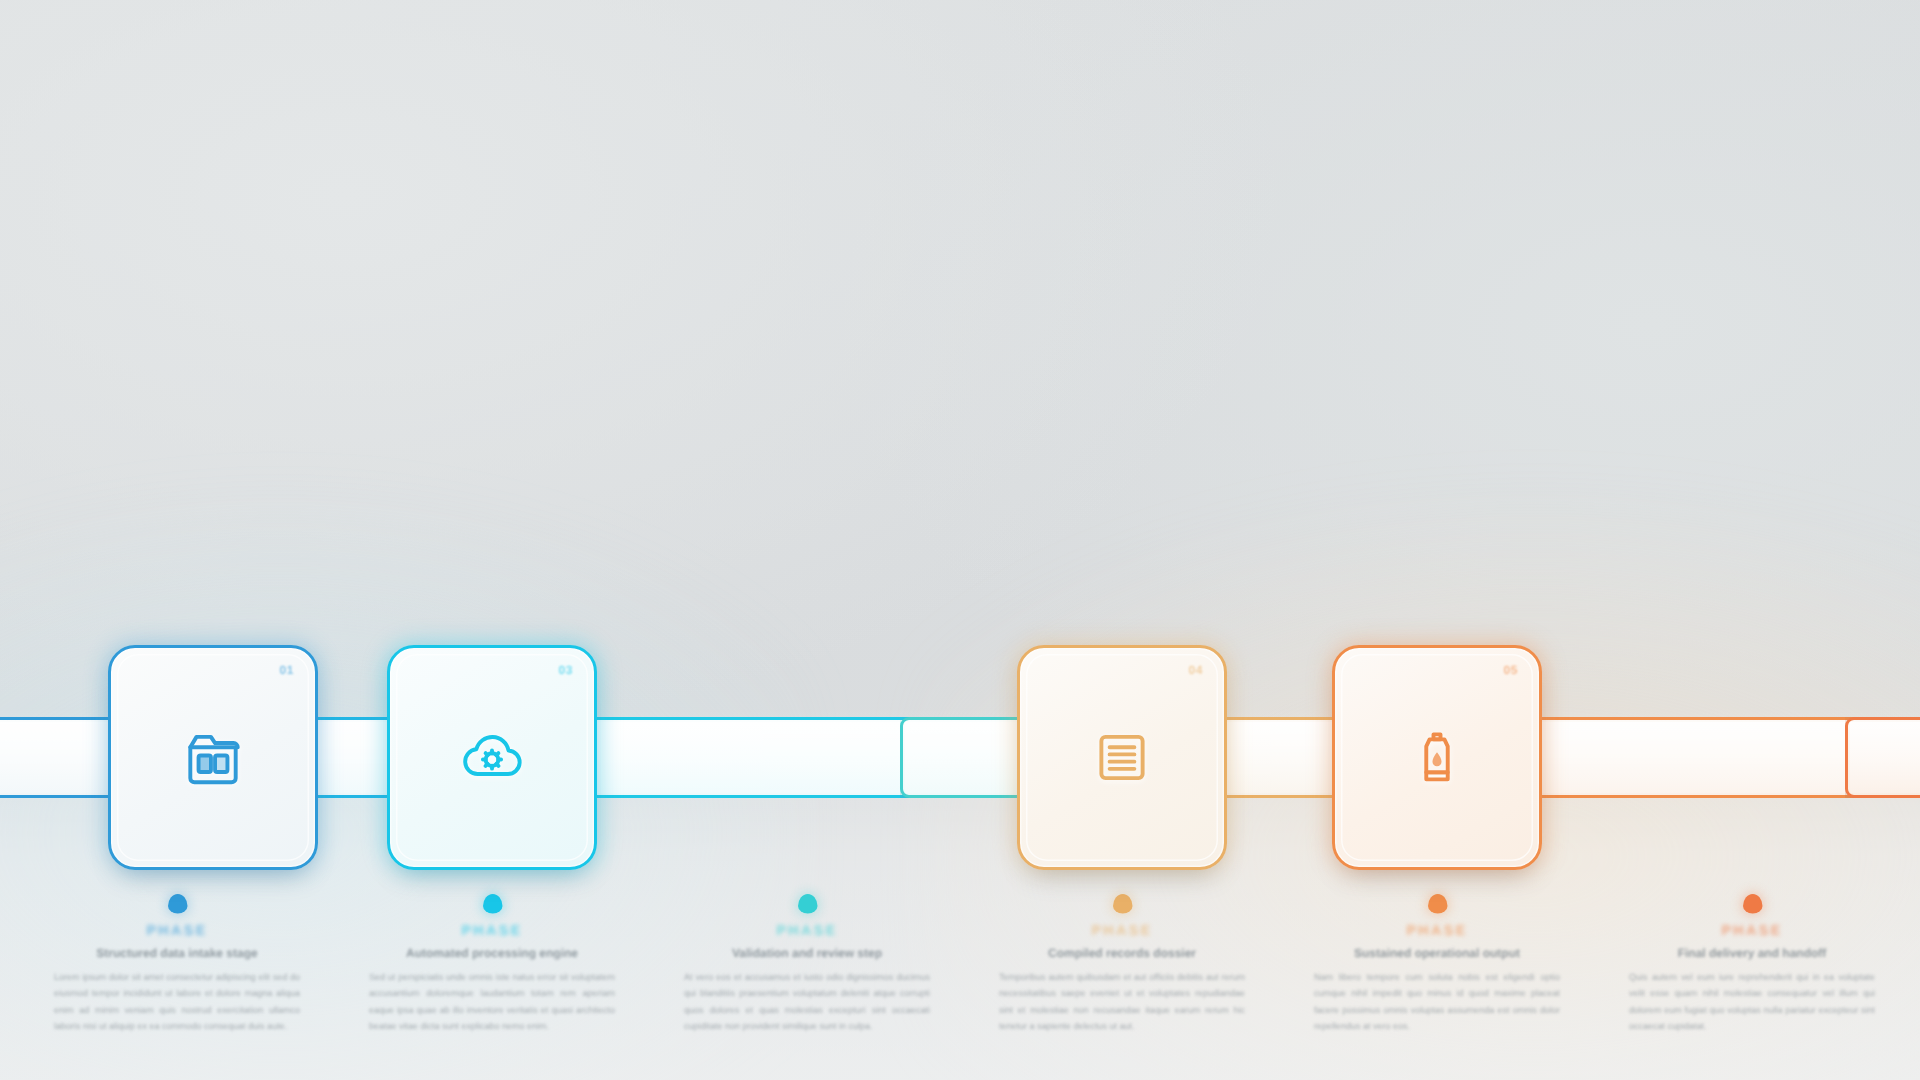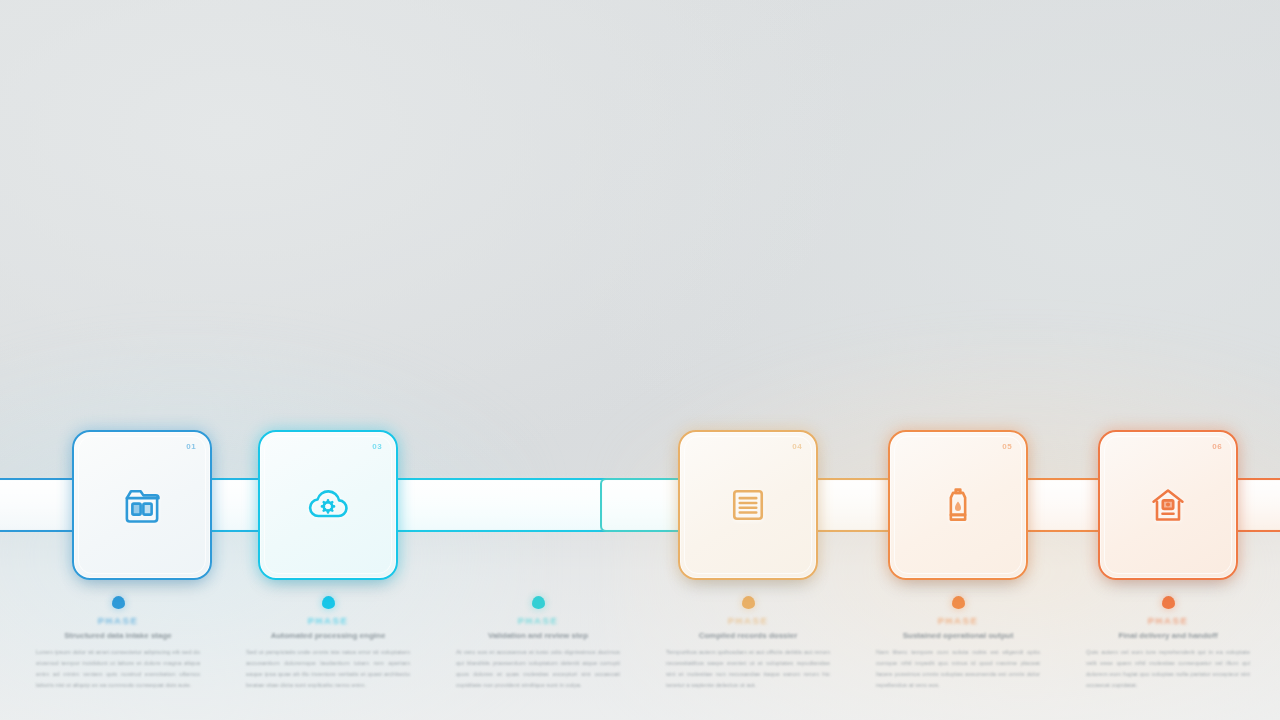--- a/index.html
+++ b/index.html
@@ -272,34 +272,20 @@
           <div class="card-icon">
             <svg viewBox="0 0 32 32" fill="none" stroke="currentColor" stroke-width="1.9" stroke-linecap="round" stroke-linejoin="round">
       <path d="M14.3 4.8h3.4v2.4h-3.4z"></path>
       <path d="M12.4 7.2h7.2l1.6 3.4v12.6H10.8V10.6z"></path>
       <path d="M10.8 23.2h10.4v3.4H10.8z"></path>
       <path d="M16 13.4c1.5 1.9 2.2 3.3 2.2 4.7a2.2 2.2 0 0 1-4.4 0c0-1.4.7-2.8 2.2-4.7z" fill="currentColor" fill-opacity=".75" stroke="none"></path>
     </svg>
           </div>
         </div>
       </div>
-      <div class="step" style="left: 1098px; z-index: 5; --c: #ef7a45; --fill: linear-gradient(150deg,#fdf9f6 0%,#fcf0e7 55%,#faebe0 100%); --glow: rgba(239,122,69,0.34);">
-        <div class="card">
-          <div class="card-badge">06</div>
-          <div class="card-icon">
-            <svg viewBox="0 0 32 32" fill="none" stroke="currentColor" stroke-width="1.9" stroke-linecap="round" stroke-linejoin="round">
-      <path d="M5.5 13.6L16 5.5l10.5 8.1"></path>
-      <path d="M8 13.6v12.9h16V13.6"></path>
-      <rect x="12.2" y="12.6" width="7.6" height="6.2" rx="1" fill="currentColor" fill-opacity=".55"></rect>
-      <path d="M12 22.4h8"></path>
-      <circle cx="16" cy="15.6" r="1.5" fill="currentColor" stroke="none"></circle>
-    </svg>
-          </div>
-        </div>
-      </div>
     </div>
 
 <div class="label-col" style="left: 28px; --c: #2f9ad8; --glow: rgba(47,154,216,0.30);">
       <div class="dot"></div>
       <div class="step-title">PHASE</div>
       <div class="step-sub">Structured data intake stage</div>
       <div class="step-body">Lorem ipsum dolor sit amet consectetur adipiscing elit sed do eiusmod tempor incididunt ut labore et dolore magna aliqua enim ad minim veniam quis nostrud exercitation ullamco laboris nisi ut aliquip ex ea commodo consequat duis aute.</div>
     </div>
     <div class="label-col" style="left: 238px; --c: #18c6e8; --glow: rgba(24,198,232,0.34);">
       <div class="dot"></div>

